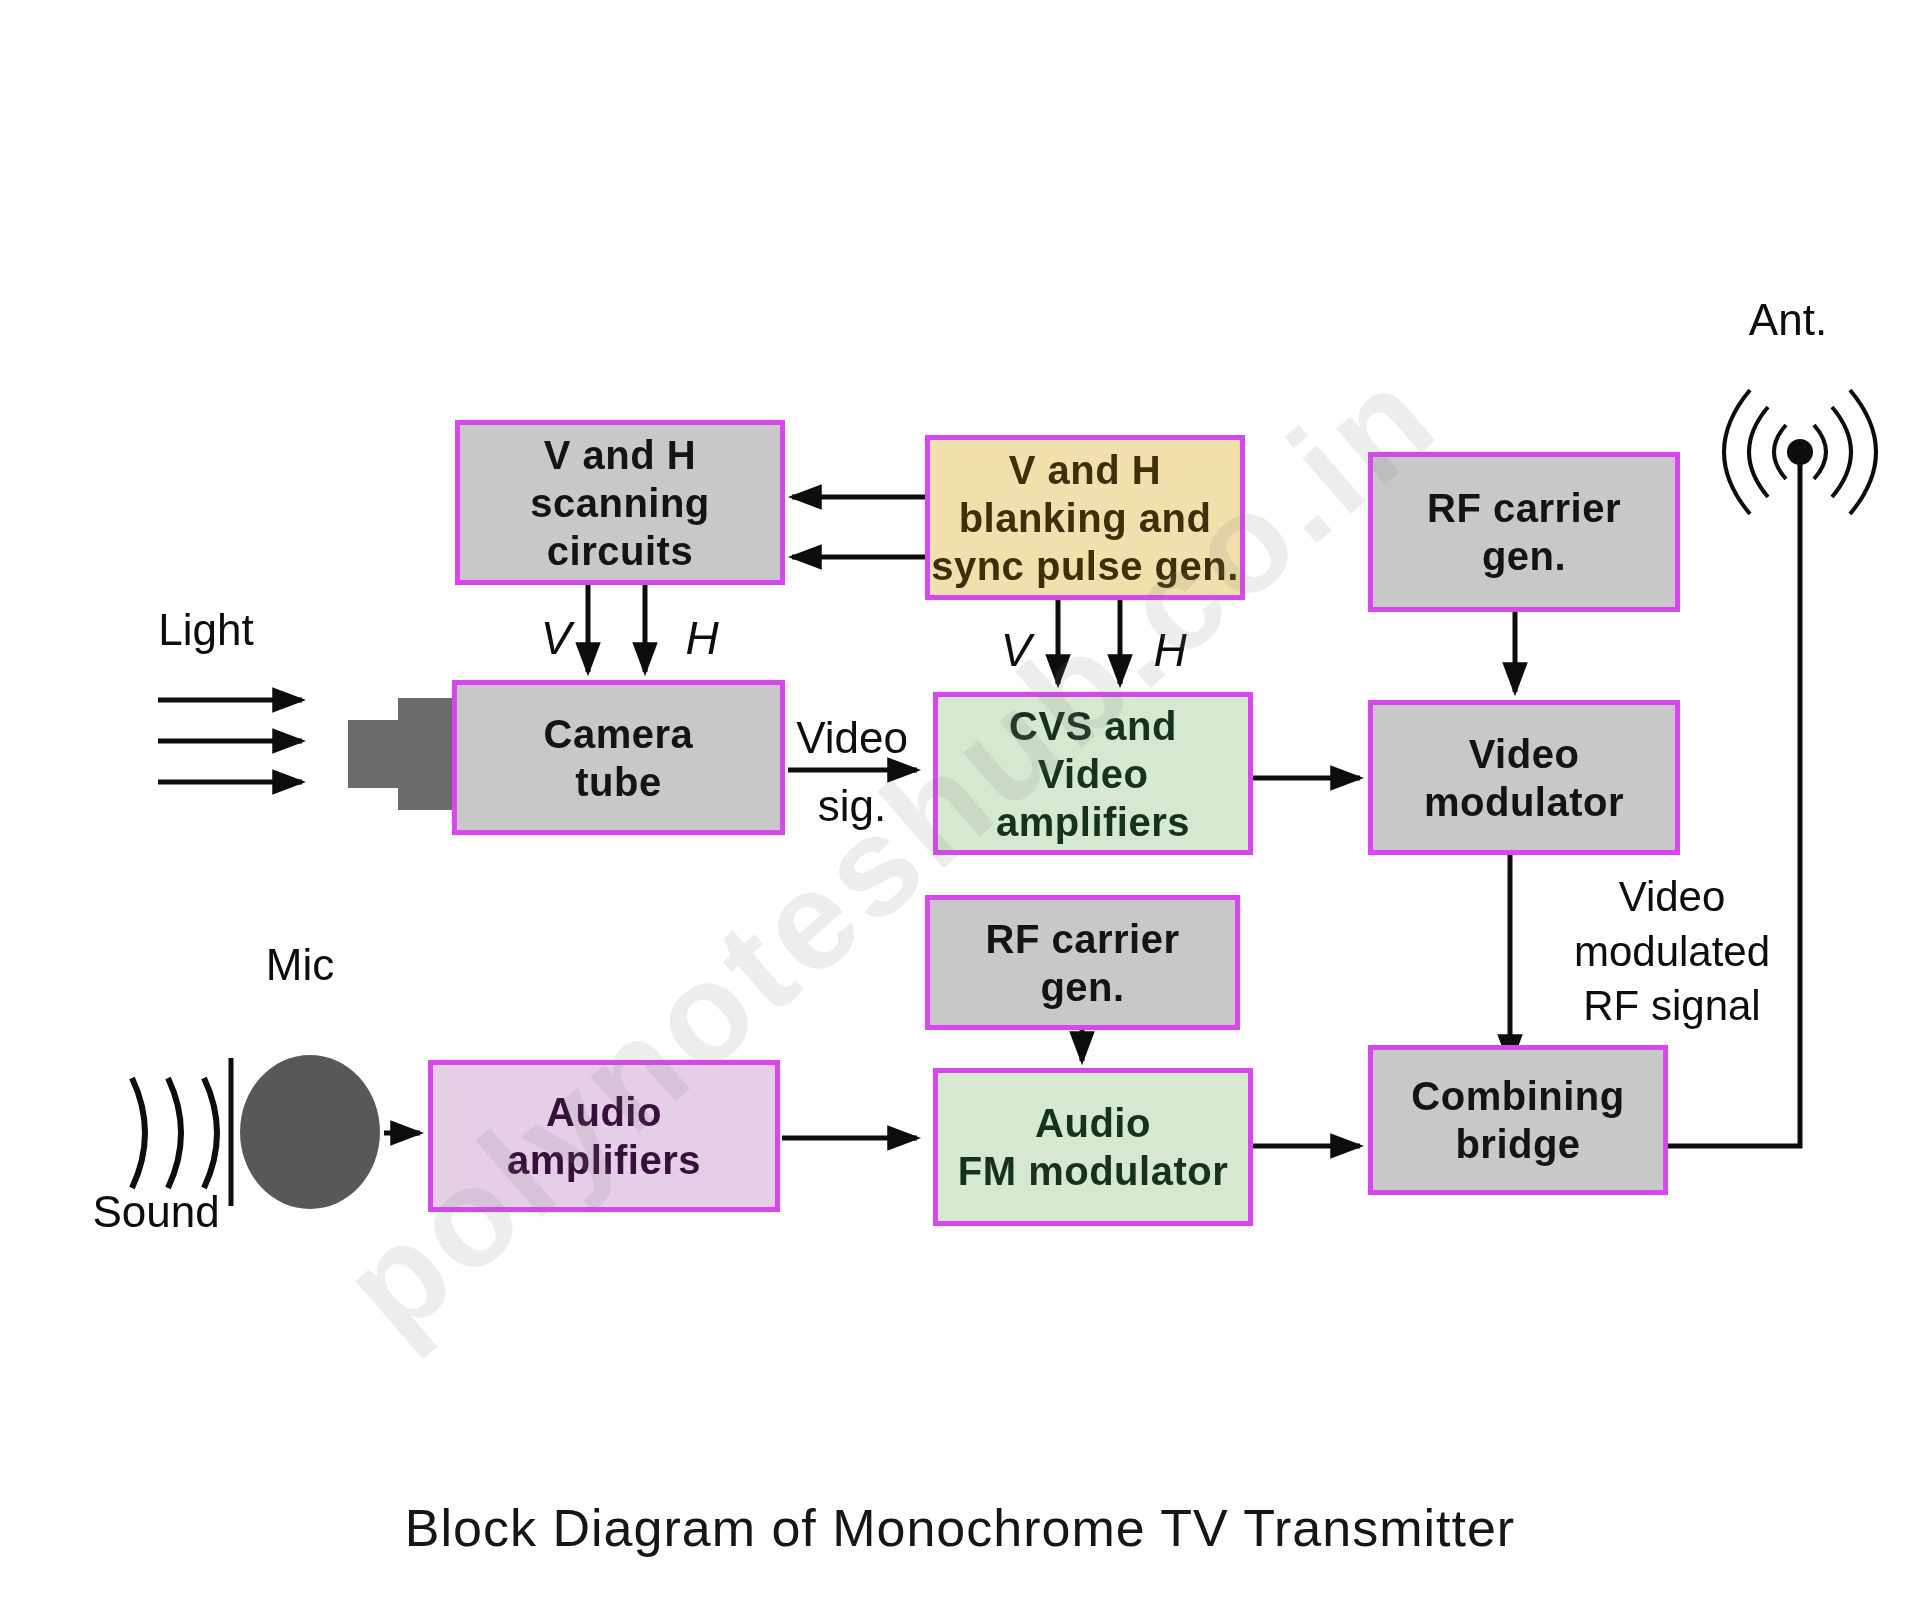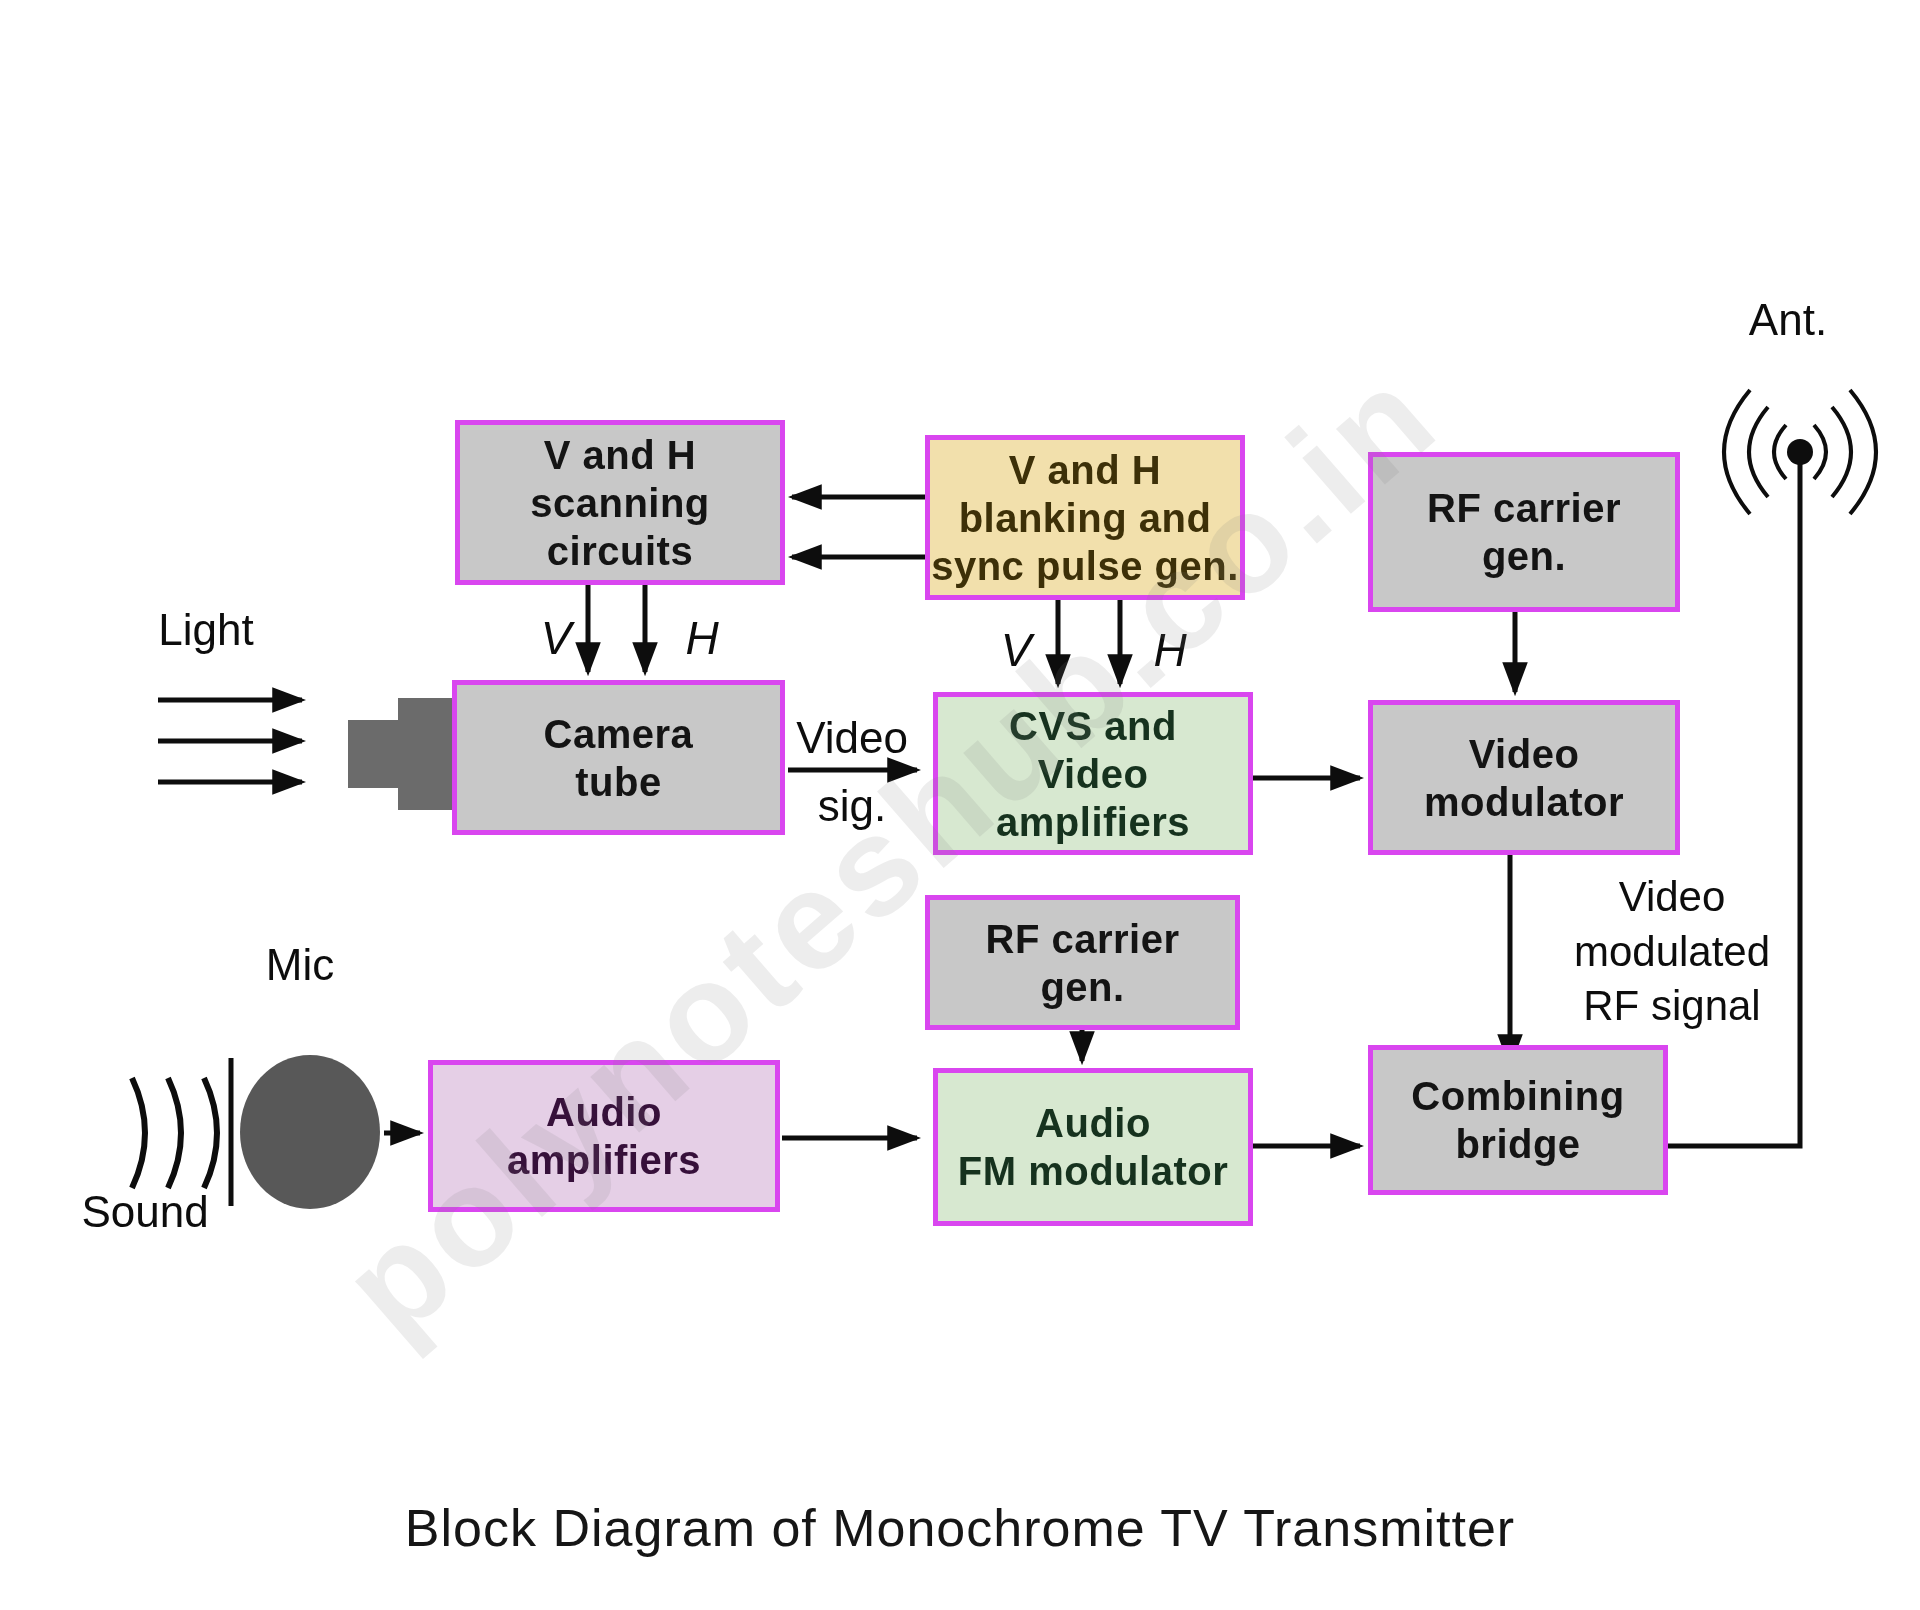--- a/index.html
+++ b/index.html
@@ -179,19 +179,19 @@
   <div class="lbl vh" style="left:702px;top:638px;">H</div>
   <div class="lbl vh" style="left:1016px;top:650px;">V</div>
   <div class="lbl vh" style="left:1170px;top:650px;">H</div>
   <div class="lbl sig" style="left:852px;top:772px;">Video
 sig.</div>
   <div class="lbl rfsig" style="left:1672px;top:952px;">Video
 modulated
 RF signal</div>
   <div class="lbl" style="left:1788px;top:320px;">Ant.</div>
   <div class="lbl" style="left:300px;top:965px;">Mic</div>
-  <div class="lbl" style="left:145px;top:1212px;">Sound</div>
+  <div class="lbl" style="left:156px;top:1212px;">Sound</div>
 
   <div id="watermark">polynoteshub.co.in</div>
 
   <div id="title">Block Diagram of Monochrome TV Transmitter</div>
 
 </div>
 
 </body></html>

